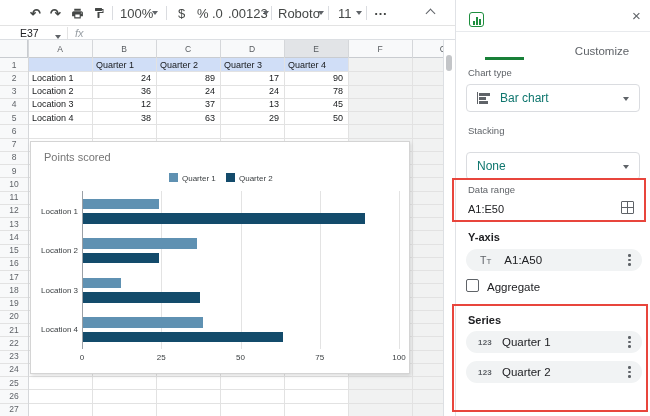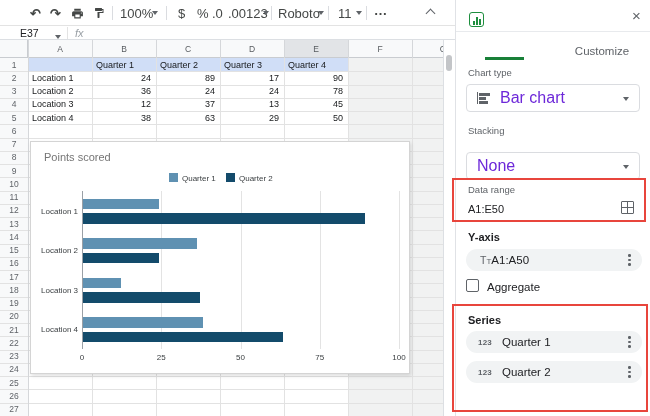--- a/index.html
+++ b/index.html
@@ -14,21 +14,21 @@
 
 #fbar{position:absolute;left:0;top:26px;width:455px;height:14px;background:#fff;border-bottom:1px solid #dcdfe3;font-size:10.5px;color:#202124}
 
 #grid{position:absolute;left:0;top:40px;width:455px;height:376px;background:#fff;overflow:hidden}
 
 #chart{position:absolute;left:30px;top:141px;width:380px;height:233px;background:#fff;border:1px solid #d4d4d4;box-shadow:1px 2px 4px rgba(0,0,0,.13);z-index:20}
 
 #panel{position:absolute;left:455px;top:0;width:195px;height:416px;background:#fff;border-left:1px solid #e0e2e6;z-index:30}
 .plabel{position:absolute;left:12px;font-size:9.5px;color:#5f6368}
 .psect{position:absolute;left:12px;font-size:11px;font-weight:bold;color:#202124}
-.select{position:absolute;left:10px;width:174px;height:28px;border:1px solid #dadce0;border-radius:4px;display:flex;align-items:center;padding-left:10px;font-size:16px;color:#6d28d9;background:#fff}
+.select{position:absolute;left:10px;width:174px;height:28px;border:1px solid #dadce0;border-radius:4px;display:flex;align-items:center;padding-left:10px;font-size:12px;color:#0f766e;background:#fff}
 .pill{position:absolute;left:10px;width:176px;height:22px;border-radius:12px;background:#f1f3f4;display:flex;align-items:center;font-size:11.5px;color:#202124}
 .dots{position:absolute;right:11px;top:50%;margin-top:-6px;width:3px}
 .dots i{display:block;width:2.5px;height:2.5px;border-radius:50%;background:#5f6368;margin:0 0 2px 0}
 .redbox{position:absolute;border:2px solid #e8453c;z-index:60}
 .bchart-icon{position:relative;width:15px;height:12px;margin-right:8px;border-left:1.5px solid #5f6368}
 .bchart-icon i{position:absolute;left:1px;height:2.5px;background:#5f6368;display:block}
 .gicon{display:block;position:relative;width:13px;height:13px;border:1.4px solid #5f6368;border-radius:1px}
 .gicon:before{content:"";position:absolute;left:50%;top:0;width:1.4px;height:100%;background:#5f6368;margin-left:-0.7px}
 .gicon:after{content:"";position:absolute;top:50%;left:0;height:1.4px;width:100%;background:#5f6368;margin-top:-0.7px}
 .cbox{position:absolute;width:13px;height:13px;border:1.6px solid #5f6368;border-radius:2px;background:#fff}
@@ -263,21 +263,21 @@
 
   <span class="plabel" style="top:184px">Data range</span>
   <span class="abs" style="left:12px;top:203px;font-size:11px;color:#202124">A1:E50</span>
   <span class="abs" style="left:165px;top:201px">
       <span class="gicon"></span>
     </span>
 
   <span class="psect" style="top:231px">Y-axis</span>
   <div class="pill" style="top:249px">
     <span style="margin-left:14px;font-size:10.5px;color:#5f6368">T<span style="font-size:8px">T</span></span>
-    <span style="">A1:A50</span>
+    <span style="margin-left:13px">A1:A50</span>
     <span class="dots">
         <i></i>
         <i></i>
         <i></i>
       </span>
   </div>
 
   <span class="cbox" style="left:10px;top:279px"></span>
   <span class="abs" style="left:31px;top:281px;font-size:11.5px;color:#202124">Aggregate</span>
 

